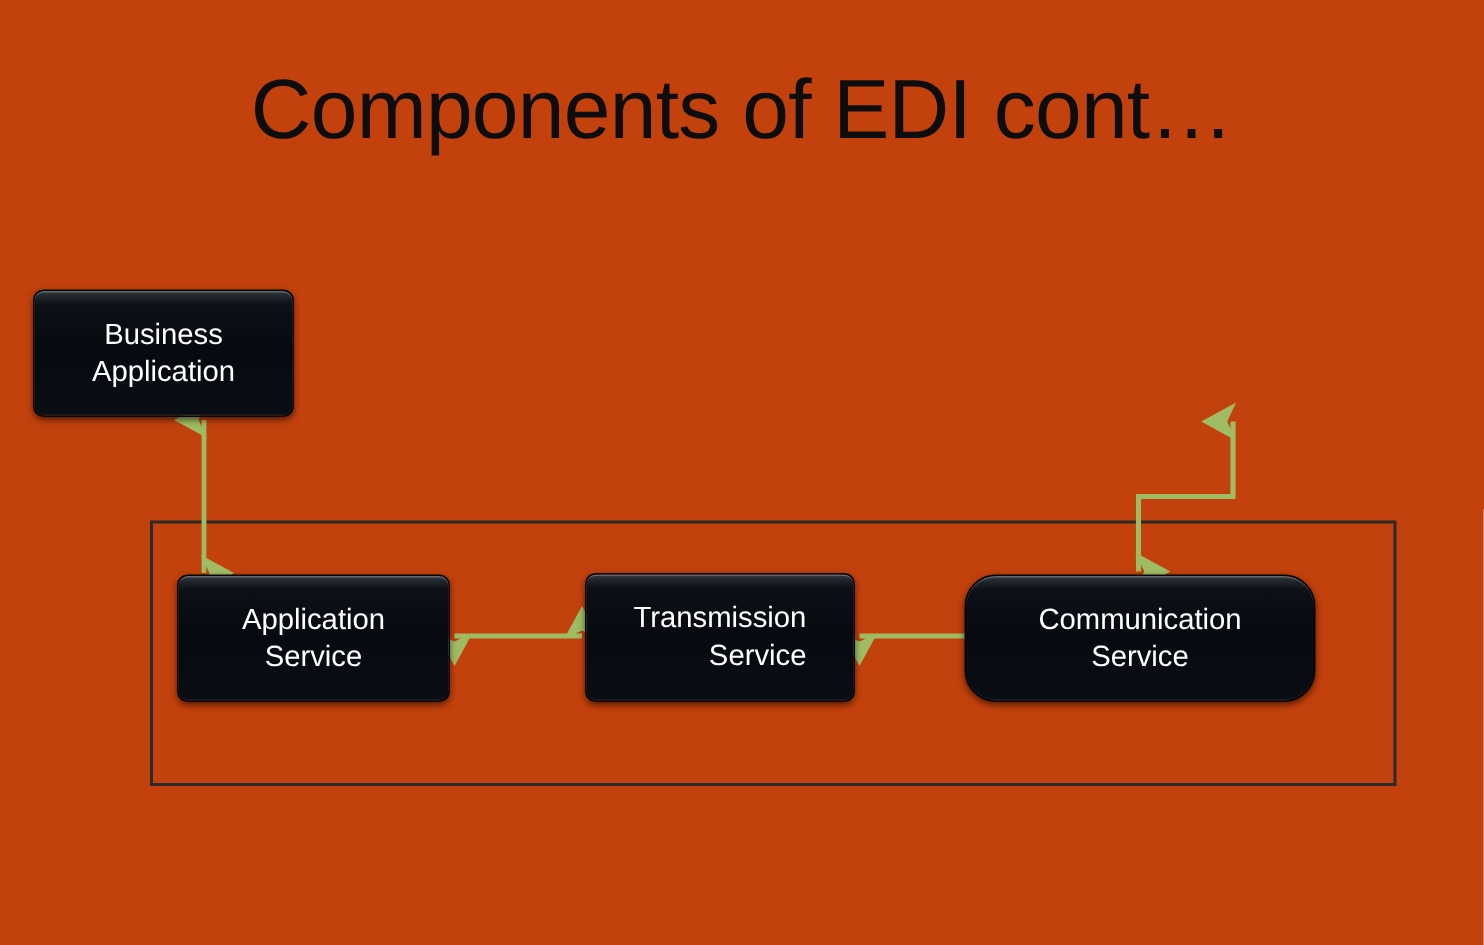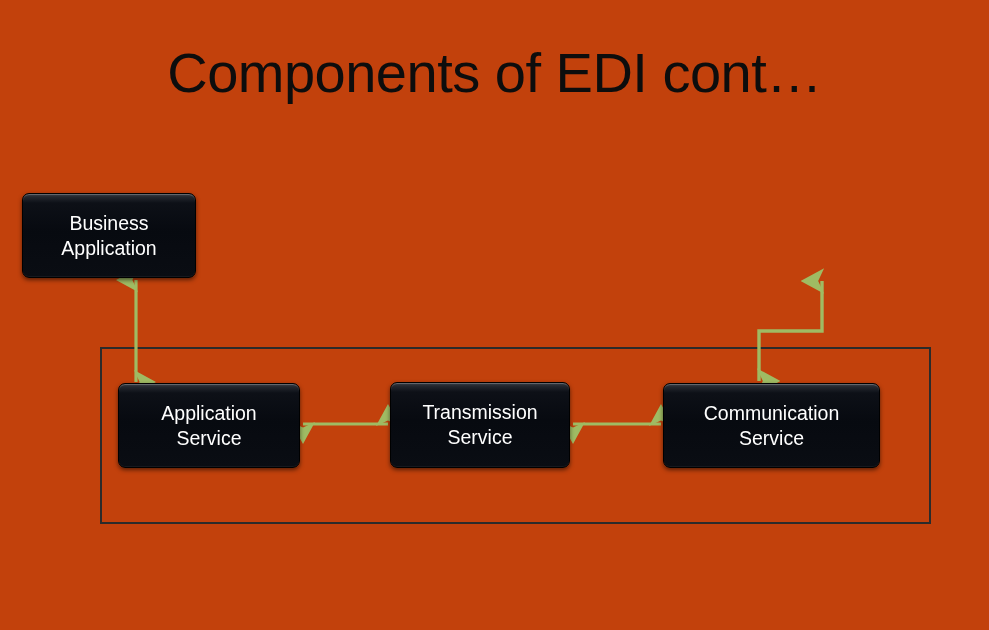--- a/index.html
+++ b/index.html
@@ -80,22 +80,22 @@
     line-height: 25px;
     font-weight: 400;
     color: #ffffff;
     white-space: pre-line;
     padding: 0 6px;
   }
 
   #box-business-application { left: 22px;  top: 193px; width: 174px; height: 85px; }
   #box-trading-partner      { left: 783px; top: 193px; width: 190px; height: 85px; }
   #box-application-service  { left: 118px; top: 383px; width: 182px; height: 85px; }
-  #box-transmission-service { left: 390px; top: 382px; width: 180px; height: 86px; }
-  #box-communication-service{ left: 663px; top: 383px; width: 217px; height: 85px; }
+  #box-transmission-service { left: 390px; top: 382px; width: 180px; height: 86px; text-align: right; }
+  #box-communication-service{ left: 643px; top: 383px; width: 234px; height: 85px; border-radius: 21px; }
 
   
   #connectors {
     position: absolute;
     left: 0; top: 0;
     width: 989px;
     height: 630px;
     pointer-events: none;
   }
 </style>

